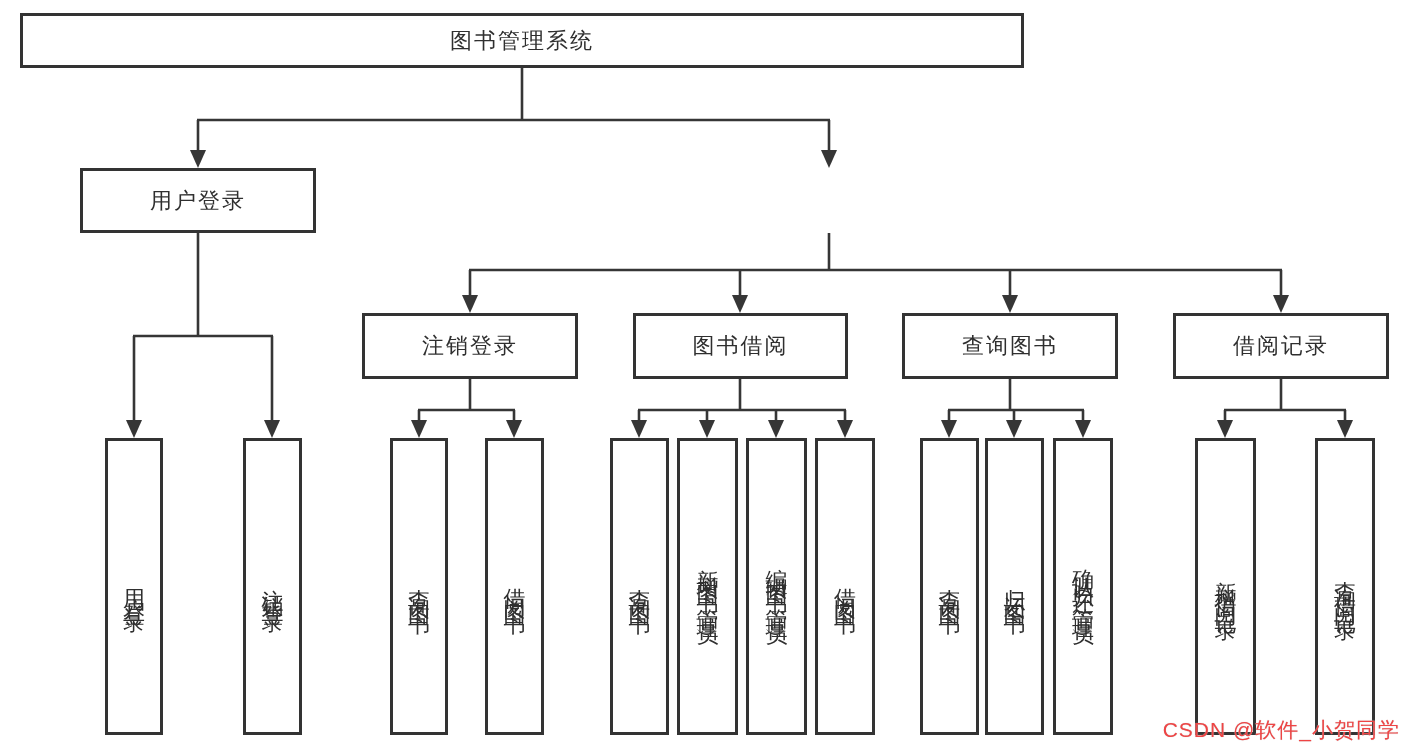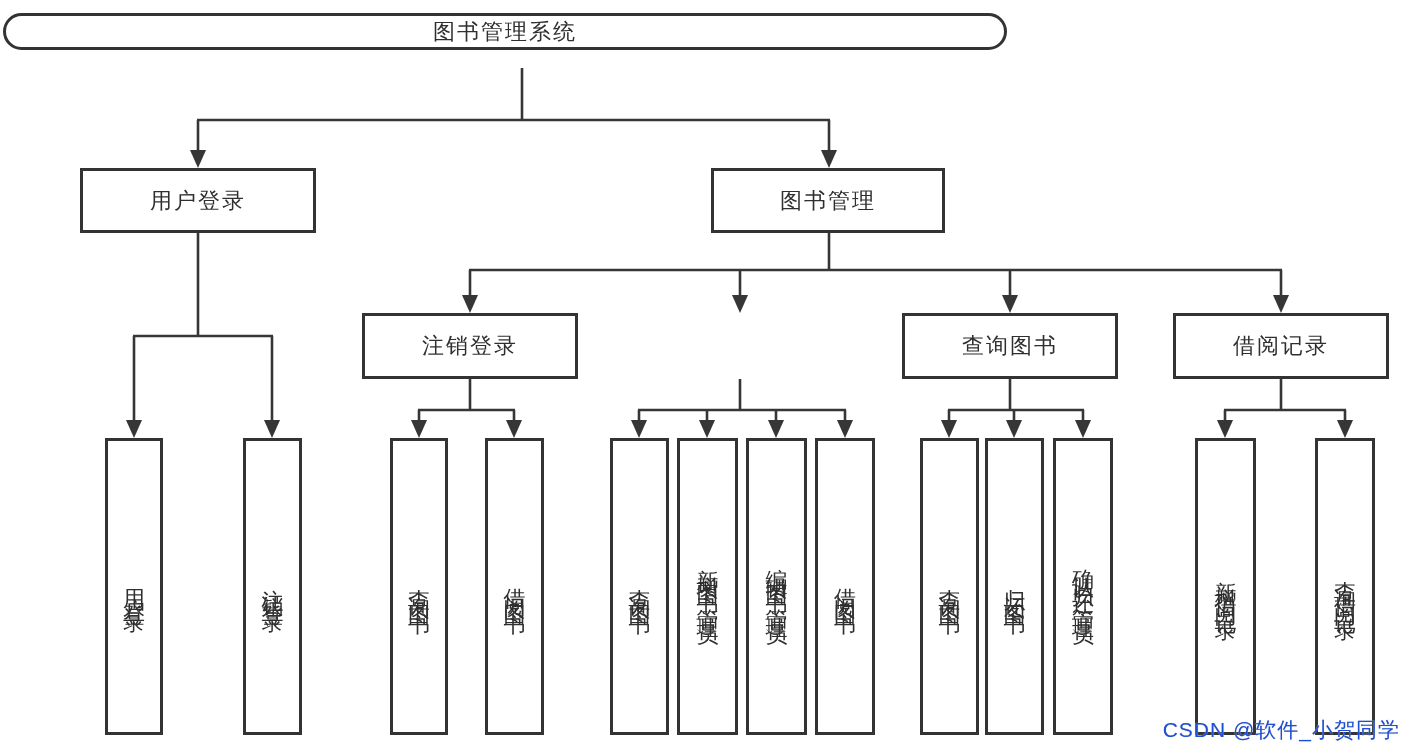--- a/index.html
+++ b/index.html
@@ -43,21 +43,21 @@
     text-align: center;
   }
   .vbox {
     writing-mode: vertical-rl;
     text-orientation: mixed;
     letter-spacing: 8px;
     line-height: 1;
     font-size: 22px;
   }
   
-  .n-root           { left: 3px;   top: 13px;  width: 1004px; height: 37px; border-radius: 20px; }
+  .n-root           { left: 20px;   top: 13px;  width: 1004px; height: 55px; }
   .n-user-login     { left: 80px;   top: 168px; width: 236px;  height: 65px; }
   .n-book-mgmt      { left: 711px;  top: 168px; width: 234px;  height: 65px; }
   .n-new-book-rec   { left: 362px;  top: 313px; width: 216px;  height: 66px; }
   .n-book-borrow    { left: 633px;  top: 313px; width: 215px;  height: 66px; }
   .n-current-borrow { left: 902px;  top: 313px; width: 216px;  height: 66px; }
   .n-borrow-record  { left: 1173px; top: 313px; width: 216px;  height: 66px; }
   .leaf { top: 438px; height: 297px; }
   .l-user-login   { left: 105px;  width: 58px; }
   .l-logout       { left: 243px;  width: 59px; }
   .l-query-1      { left: 390px;  width: 58px; }
@@ -70,21 +70,21 @@
   .l-return-book  { left: 985px;  width: 59px; }
   .l-confirm-ret  { left: 1053px; width: 60px; }
   .l-add-record   { left: 1195px; width: 61px; }
   .l-query-record { left: 1315px; width: 60px; }
   .watermark {
     position: absolute;
     right: 5px;
     top: 716px;
     z-index: 5;
     font-size: 21px;
-    color: #1d4ed8;
+    color: #ef4444;
     letter-spacing: 1px;
     text-shadow: 0 0 1px #c9c9c9;
     white-space: nowrap;
   }
 </style>
 </head>
 <body>
 
 <div class="canvas">
 
@@ -146,23 +146,23 @@
     <line x1="1224" y1="410" x2="1346" y2="410"></line>
     <line x1="1225" y1="410" x2="1225" y2="422"></line>
     <polygon points="1217,420 1233,420 1225,438"></polygon>
     <line x1="1345" y1="410" x2="1345" y2="422"></line>
     <polygon points="1337,420 1353,420 1345,438"></polygon>
   </svg>
 
   <div class="box n-root">图书管理系统</div>
 
   <div class="box n-user-login">用户登录</div>
-  <div class="box n-book-mgmt">图书管理</div>
 
   <div class="box n-new-book-rec">注销登录</div>
+  <div class="box n-book-borrow">图书借阅</div>
   <div class="box n-current-borrow">查询图书</div>
   <div class="box n-borrow-record">借阅记录</div>
 
   <div class="box vbox leaf l-user-login">用户登录</div>
   <div class="box vbox leaf l-logout">注销登录</div>
 
   <div class="box vbox leaf l-query-1">查询图书</div>
   <div class="box vbox leaf l-borrow-1">借阅图书</div>
 
   <div class="box vbox leaf l-query-2">查询图书</div>

